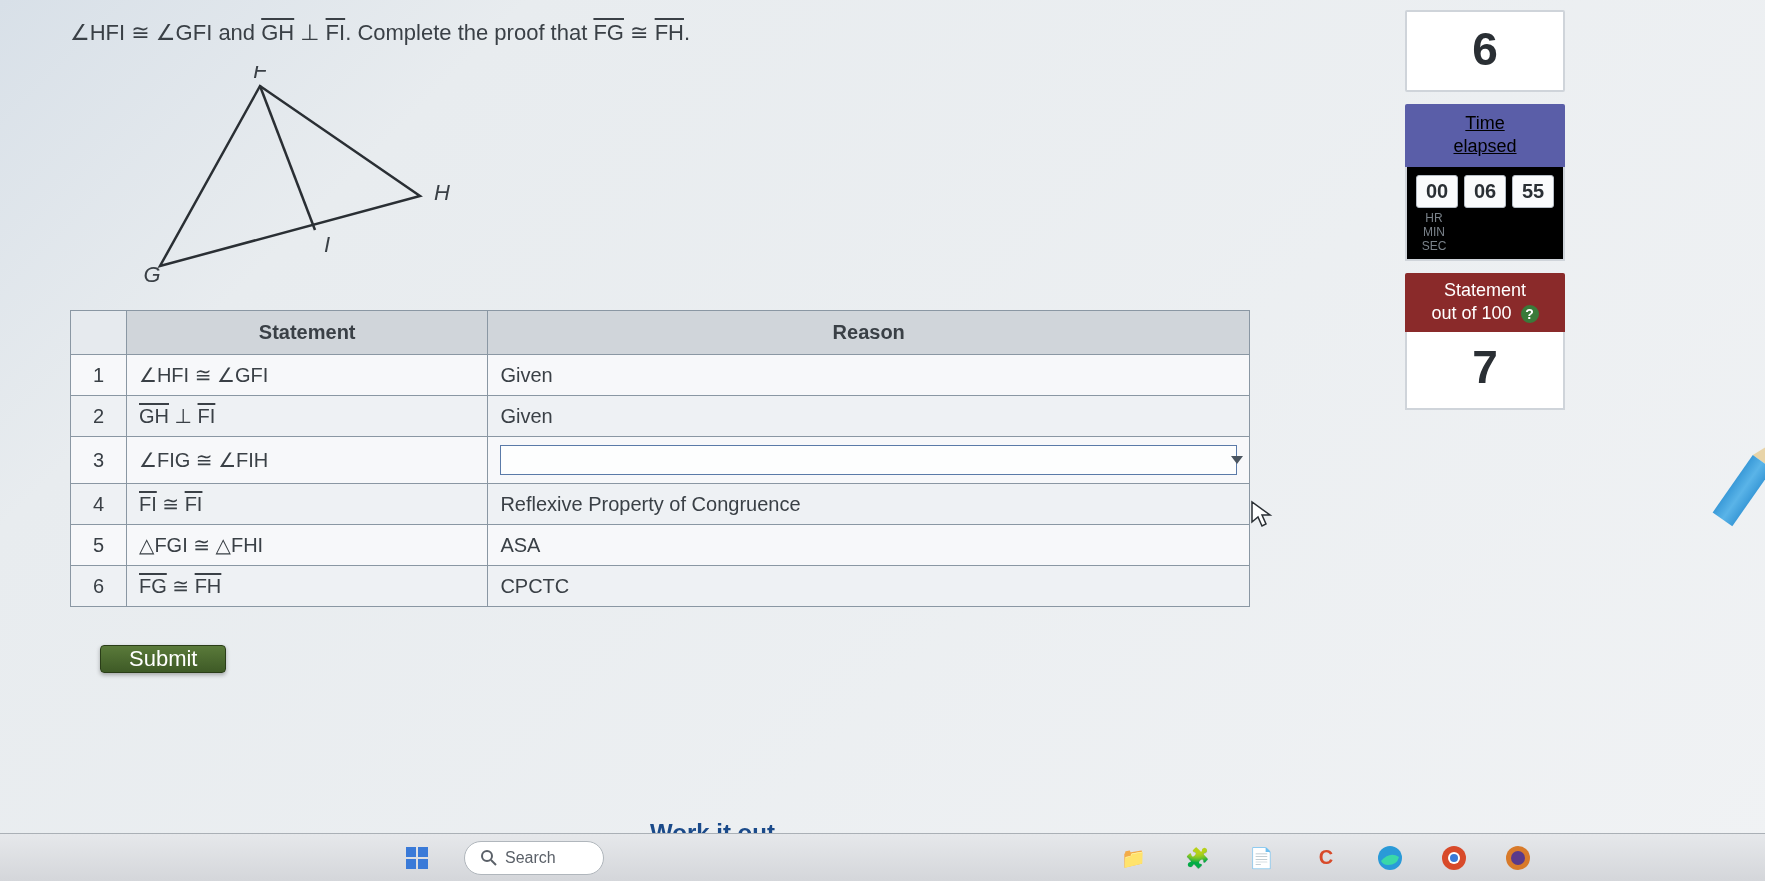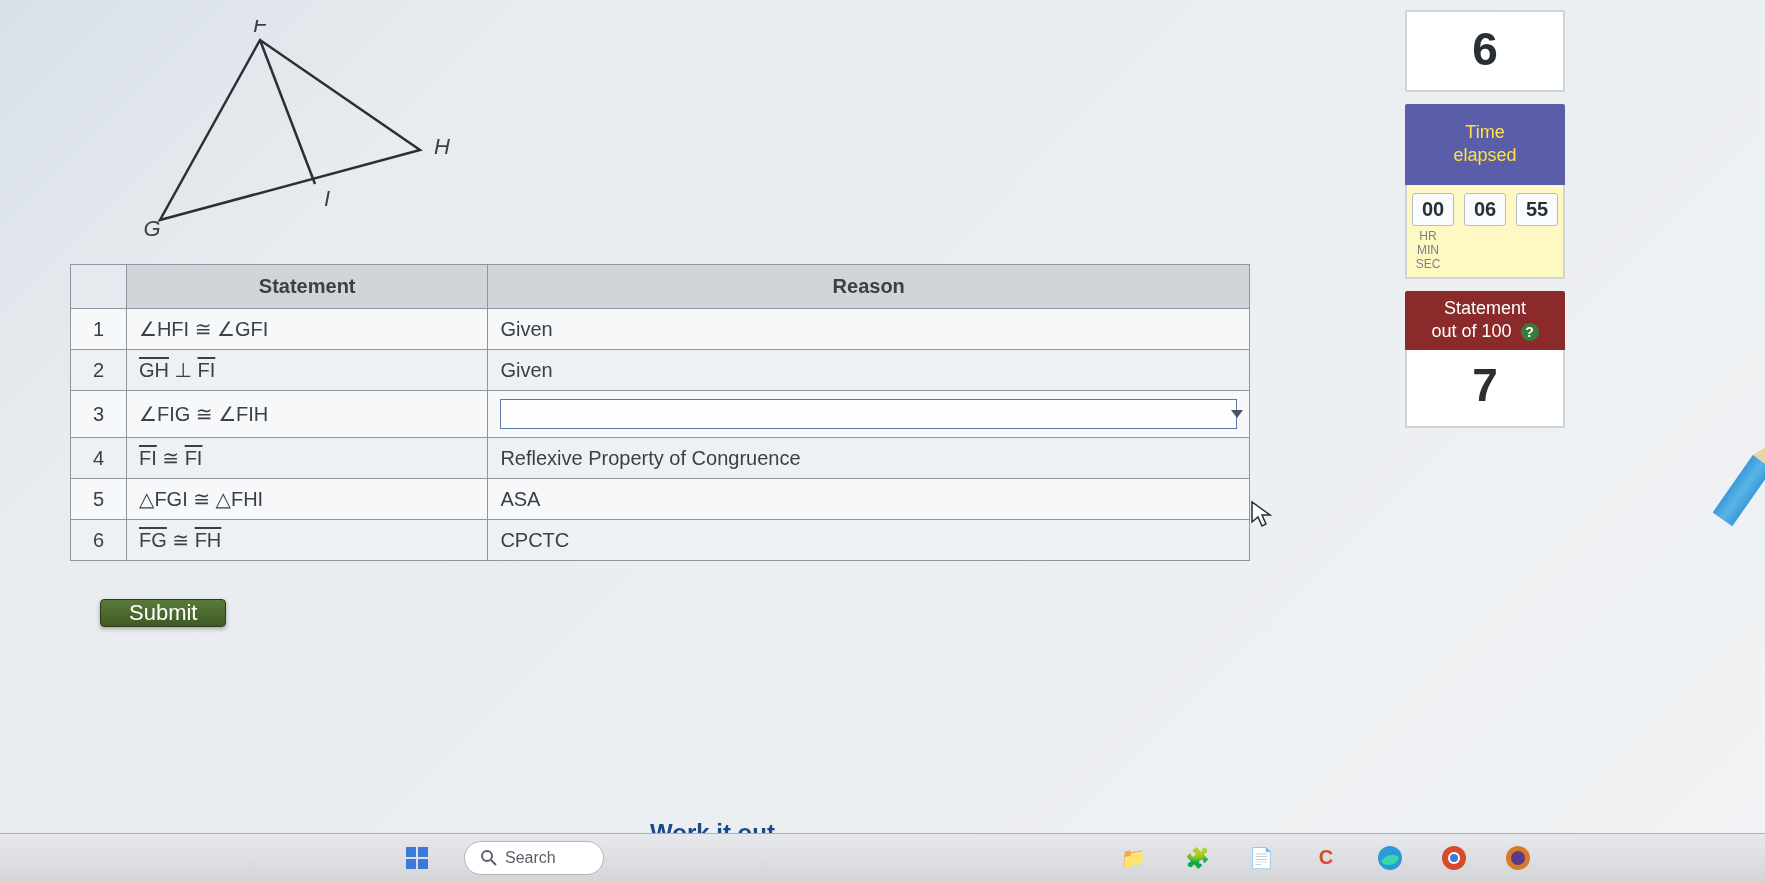--- a/index.html
+++ b/index.html
@@ -105,31 +105,32 @@
     padding: 10px 0 14px;
     margin-bottom: 12px;
   }
   .counter-box .big {
     font-size: 46px;
     font-weight: bold;
     color: #2a2f34;
   }
   .time-header {
     background: #5a5ea8;
-    color: #fde047;
+    color: #000000;
     font-size: 18px;
-    padding: 17px 0;
+    padding: 8px 0;
     line-height: 1.3;
     border-radius: 2px 2px 0 0;
+    text-decoration: underline;
   }
   .time-body {
-    background: #fef9c3;
+    background: #000000;
     border: 2px solid #cfd4da;
     border-top: none;
-    padding: 8px 0 6px;
+    padding: 8px 6px 6px;
     margin-bottom: 12px;
   }
   .time-digits { display: flex; justify-content: space-around; }
   .time-digit {
     border: 1.5px solid #b5bcc4;
     border-radius: 3px;
     width: 42px;
     padding: 4px 0;
     font-size: 20px;
     font-weight: bold;
@@ -228,20 +229,27 @@
     align-items: center;
     justify-content: center;
     font-size: 20px;
   }
 </style>
 </head>
 <body>
 
 <div class="page">
 
+  <div class="problem-text">
+    <span>∠HFI</span>
+    <span>≅</span>
+    <span>∠GFI</span>
+    <span> and </span>
+    <span class="overline">GH</span><span> ⊥ </span><span class="overline">FI</span><span>. Complete the proof that </span><span class="overline">FG</span><span> ≅ </span><span class="overline">FH</span><span>.</span>
+  </div>
 
   <div class="diagram">
     <svg width="320" height="220" viewBox="0 0 320 220">
       <polygon points="130,20 30,200 290,130" fill="none" stroke="#2a2f34" stroke-width="2.5"></polygon>
       <line x1="130" y1="20" x2="185" y2="164" stroke="#2a2f34" stroke-width="2.5"></line>
       <text x="130" y="12" font-size="22" font-style="italic" fill="#3a4046" text-anchor="middle">F</text>
       <text x="22" y="216" font-size="22" font-style="italic" fill="#3a4046" text-anchor="middle">G</text>
       <text x="304" y="134" font-size="22" font-style="italic" fill="#3a4046" text-anchor="start">H</text>
       <text x="194" y="186" font-size="22" font-style="italic" fill="#3a4046" text-anchor="start">I</text>
     </svg>

